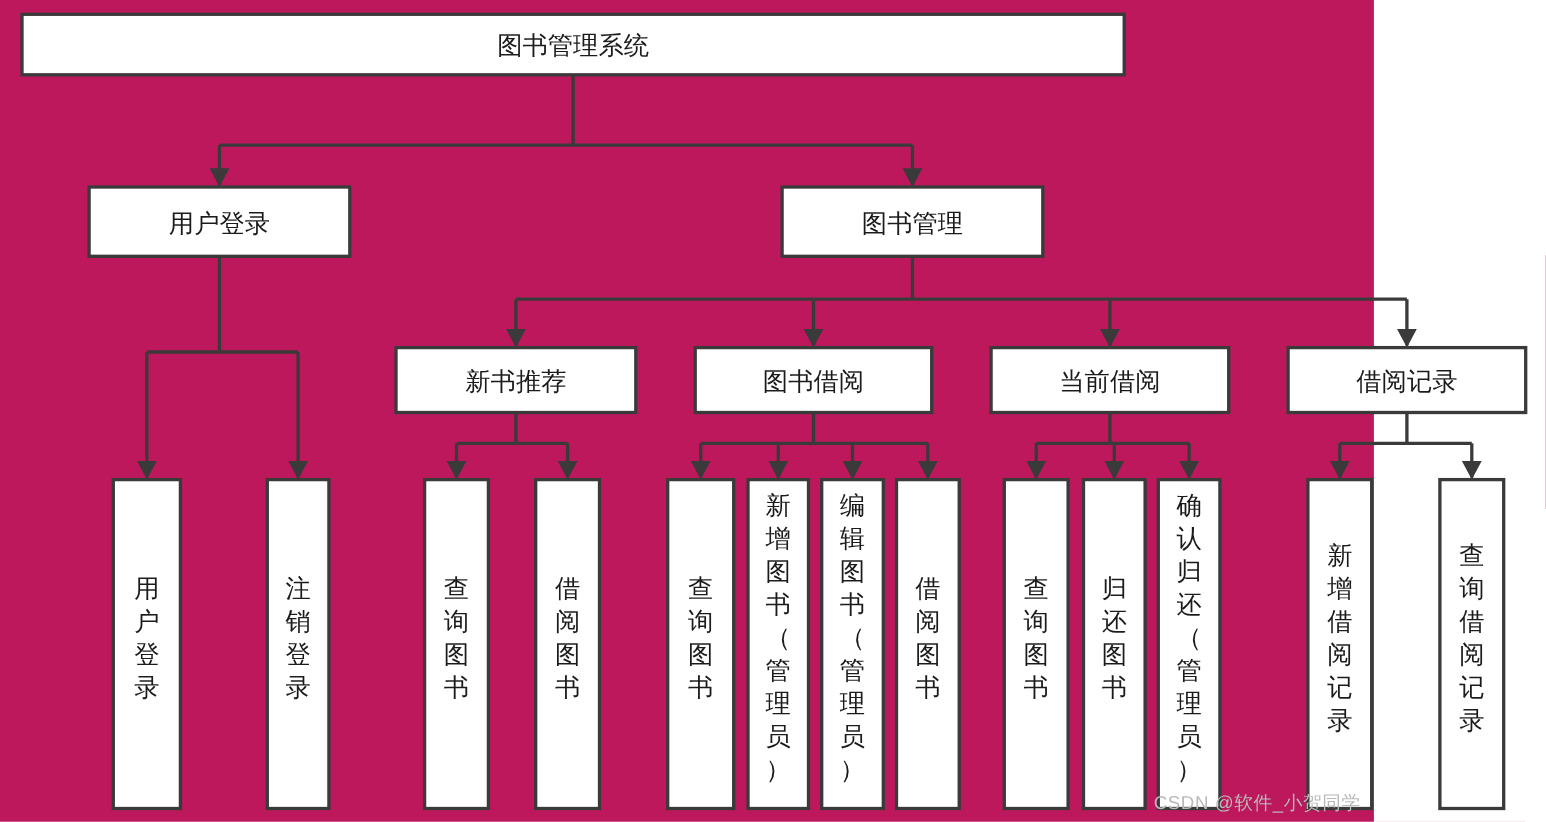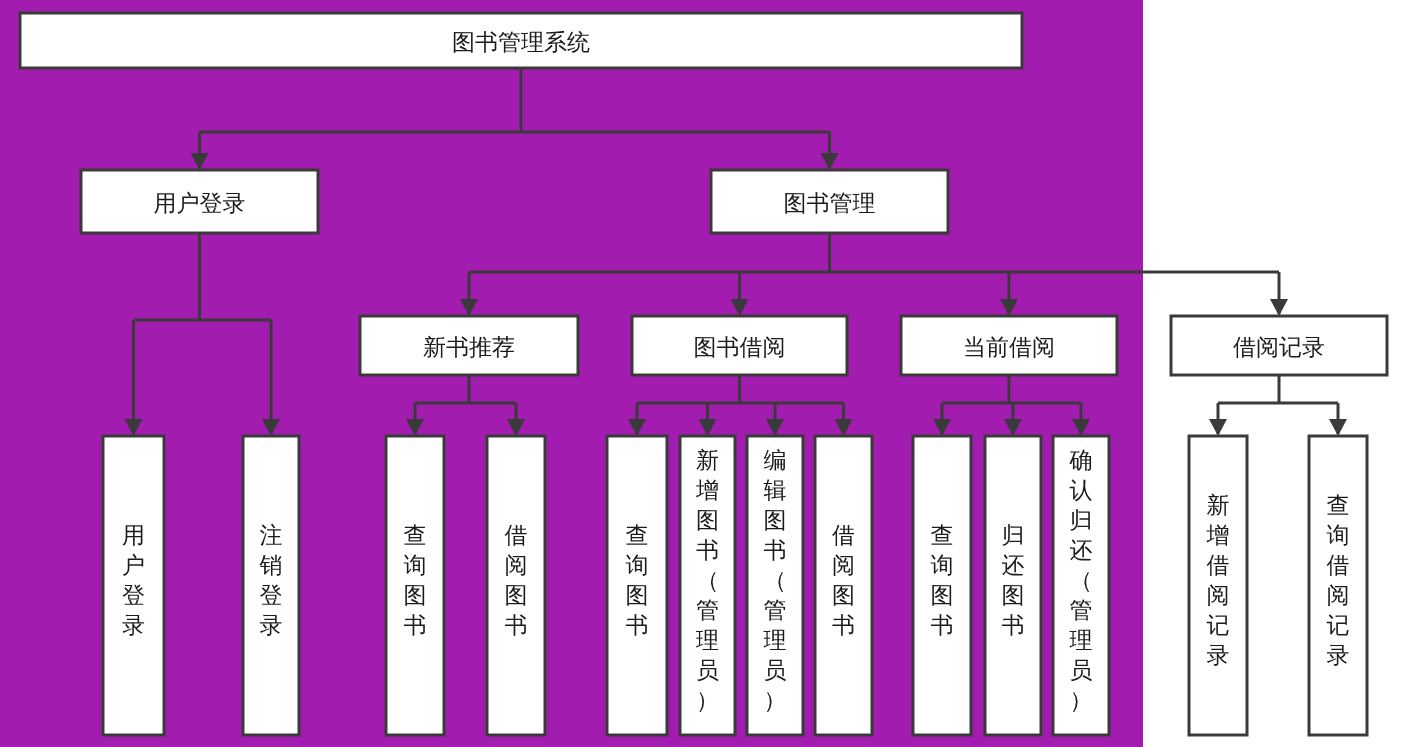--- a/index.html
+++ b/index.html
@@ -8,23 +8,23 @@
     background: #ffffff;
   }
   body {
     width: 1405px;
     height: 747px;
     font-family: "Liberation Sans", "DejaVu Sans", sans-serif;
     overflow: hidden;
   }
   #diagram-root {
     position: relative;
-    width: 1143px;
+    width: 1249px;
     height: 747px;
-    background: #a21caf;
+    background: #be185d;
     text-decoration: underline;
   }
   svg#flow-svg {
     position: absolute;
     left: 0;
     top: 0;
     width: 1405px;
     height: 747px;
     display: block;
   }
@@ -204,14 +204,15 @@
           <rect x="1189" y="436" width="58" height="299" class="node-box"></rect>
           <text x="1218" class="node-label-v"><tspan x="1218" y="512.5">新</tspan><tspan x="1218" y="542.5">增</tspan><tspan x="1218" y="572.5">借</tspan><tspan x="1218" y="602.5">阅</tspan><tspan x="1218" y="632.5">记</tspan><tspan x="1218" y="662.5">录</tspan></text>
         </g>
         <g>
           <rect x="1309" y="436" width="58" height="299" class="node-box"></rect>
           <text x="1338" class="node-label-v"><tspan x="1338" y="512.5">查</tspan><tspan x="1338" y="542.5">询</tspan><tspan x="1338" y="572.5">借</tspan><tspan x="1338" y="602.5">阅</tspan><tspan x="1338" y="632.5">记</tspan><tspan x="1338" y="662.5">录</tspan></text>
         </g>
       </g>
   </svg>
 
+  <div class="watermark">CSDN @软件_小贺同学</div>
 
 </div>
 
 </body></html>

